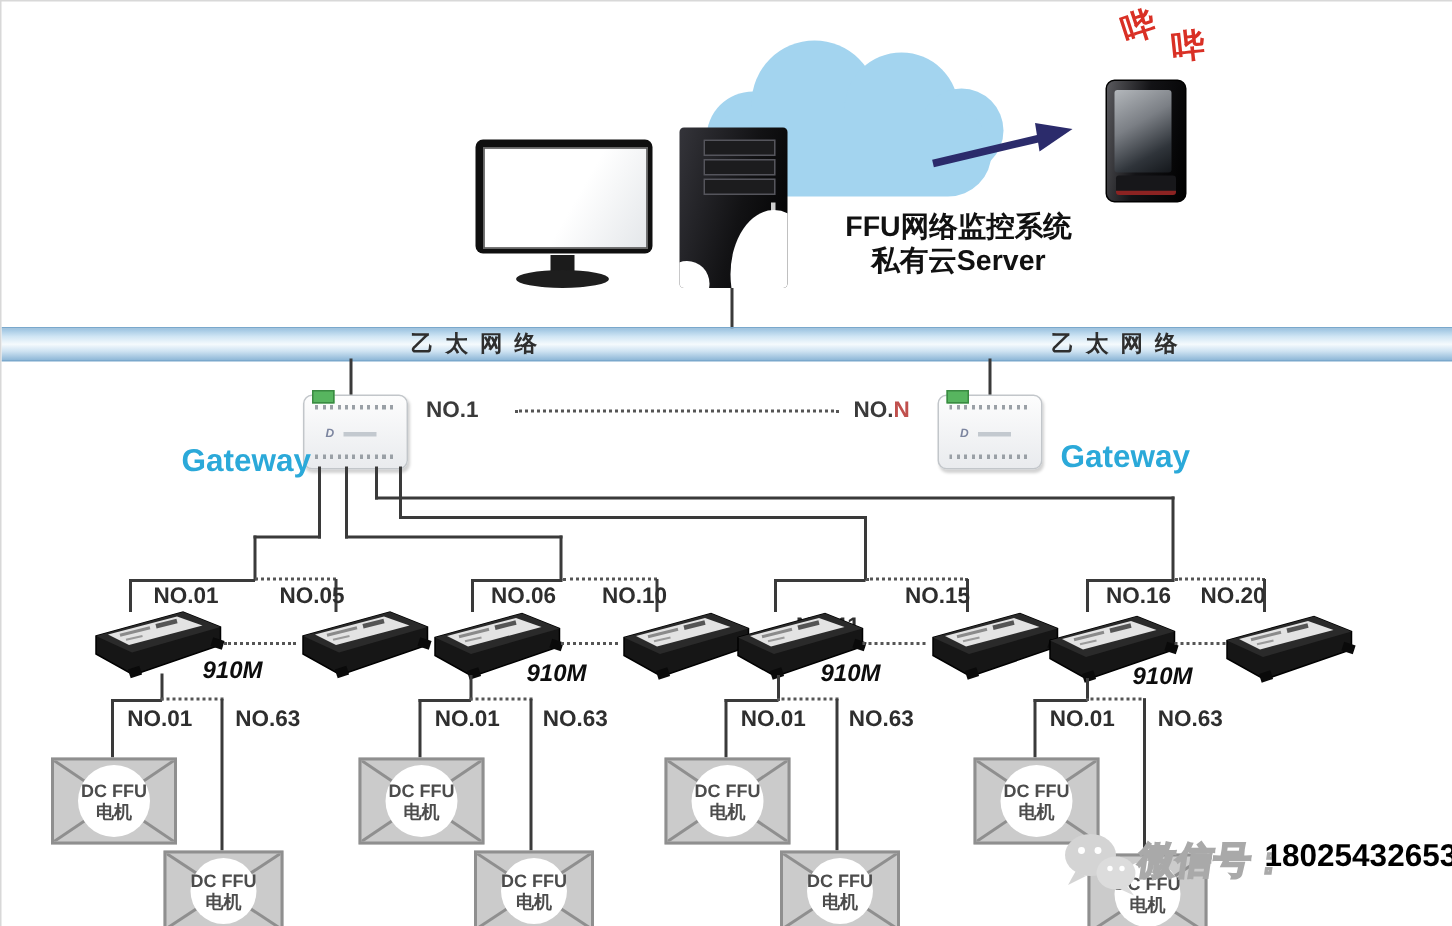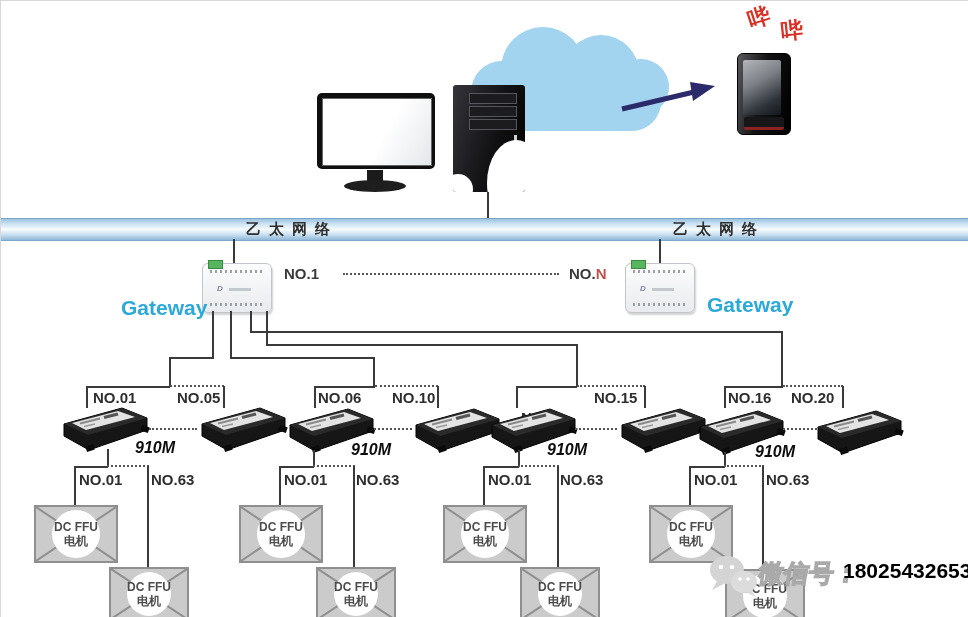--- a/index.html
+++ b/index.html
@@ -38,36 +38,36 @@
   .beep{position:absolute;color:#d93025;font-weight:bold;font-size:22px;}
   
   .arrow{position:absolute;left:613px;top:78px;}
   
   .systitle{position:absolute;left:528px;top:139px;width:220px;text-align:center;
             font-size:19px;font-weight:bold;color:#111;line-height:23px;}
   
   .bus{position:absolute;left:0;top:217px;width:968px;height:21px;
        background:linear-gradient(180deg,#9cc3e0 0%,#cfe5f4 25%,#f5fafd 50%,#cfe3f2 72%,#8fb8d8 100%);
        border-top:1px solid #7aa8cc;border-bottom:1px solid #7aa8cc;}
-  .buslabel{position:absolute;top:219px;width:120px;text-align:left;font-size:15px;font-weight:bold;
+  .buslabel{position:absolute;top:219px;width:120px;text-align:right;font-size:15px;font-weight:bold;
             color:#2e2e2e;letter-spacing:8px;}
   
   .gateway{position:absolute;width:68px;height:48px;background:linear-gradient(180deg,#fdfdfd,#e9ebee);
            border:1px solid #c2c6ca;border-radius:6px;box-shadow:1px 2px 2px rgba(0,0,0,.18);}
   .gterm{position:absolute;top:-4px;left:5px;width:13px;height:7px;background:#57b55f;border:1px solid #3a8a42;}
   .gvent{position:absolute;left:7px;right:7px;height:3px;
          background:repeating-linear-gradient(90deg,#9aa0a6 0 2px,transparent 2px 5px);}
   .glogo{position:absolute;left:14px;top:20px;font-size:8px;font-weight:bold;font-style:italic;color:#7d8democ;}
   .glogo{color:#7d86a0;}
   .glogobar{position:absolute;left:26px;top:24px;width:22px;height:3px;background:#c3c9cf;}
   .gwlabel{position:absolute;font-size:21px;font-weight:bold;color:#2ba9d9;}
   .nolabel{position:absolute;font-size:15px;font-weight:bold;color:#3a3a3a;}
   .red{color:#c0504d;}
   
-  .no{position:absolute;width:62px;text-align:left;font-size:15px;color:#2e2e2e;font-weight:bold;}
+  .no{position:absolute;width:62px;text-align:center;font-size:15px;color:#2e2e2e;font-weight:bold;}
   .model{position:absolute;font-size:16px;font-weight:bold;font-style:italic;color:#0d0d0d;}
   .module{position:absolute;width:92px;height:52px;}
   
   .ffubox{position:absolute;background:#cbcbcb;border:2px solid #8f8f8f;}
   .ffubox svg{position:absolute;left:0;top:0;width:100%;height:100%;}
   .fcirc{position:absolute;left:50%;top:50%;transform:translate(-50%,-50%);width:48px;height:48px;
          background:#fff;border-radius:50%;display:flex;flex-direction:column;align-items:center;
          justify-content:center;font-size:12px;font-weight:bold;color:#4c4c4c;line-height:14px;}
   .ffubox.small .fcirc{width:44px;height:44px;}
   
@@ -112,20 +112,24 @@
   <div class="server">
     <div class="bay" style="top:8px"></div>
     <div class="bay" style="top:21px"></div>
     <div class="bay" style="top:34px"></div>
     <div class="led" style="right:8px;top:50px"></div>
     <div class="led" style="right:8px;top:60px"></div>
     <div class="swoosh1"></div>
     <div class="swoosh2"></div>
   </div>
 
+  <div class="systitle">
+    <div>FFU网络监控系统</div>
+    <div>私有云Server</div>
+  </div>
 
   <svg class="arrow" width="105" height="38">
     <line x1="8" y1="30" x2="80" y2="13" stroke="#2b2b6b" stroke-width="5"></line>
     <polygon points="76,3 101,7 79,22" fill="#2b2b6b"></polygon>
   </svg>
 
   <div class="phone">
     <div class="pscreen"></div>
     <div class="pbtn"></div>
   </div>

